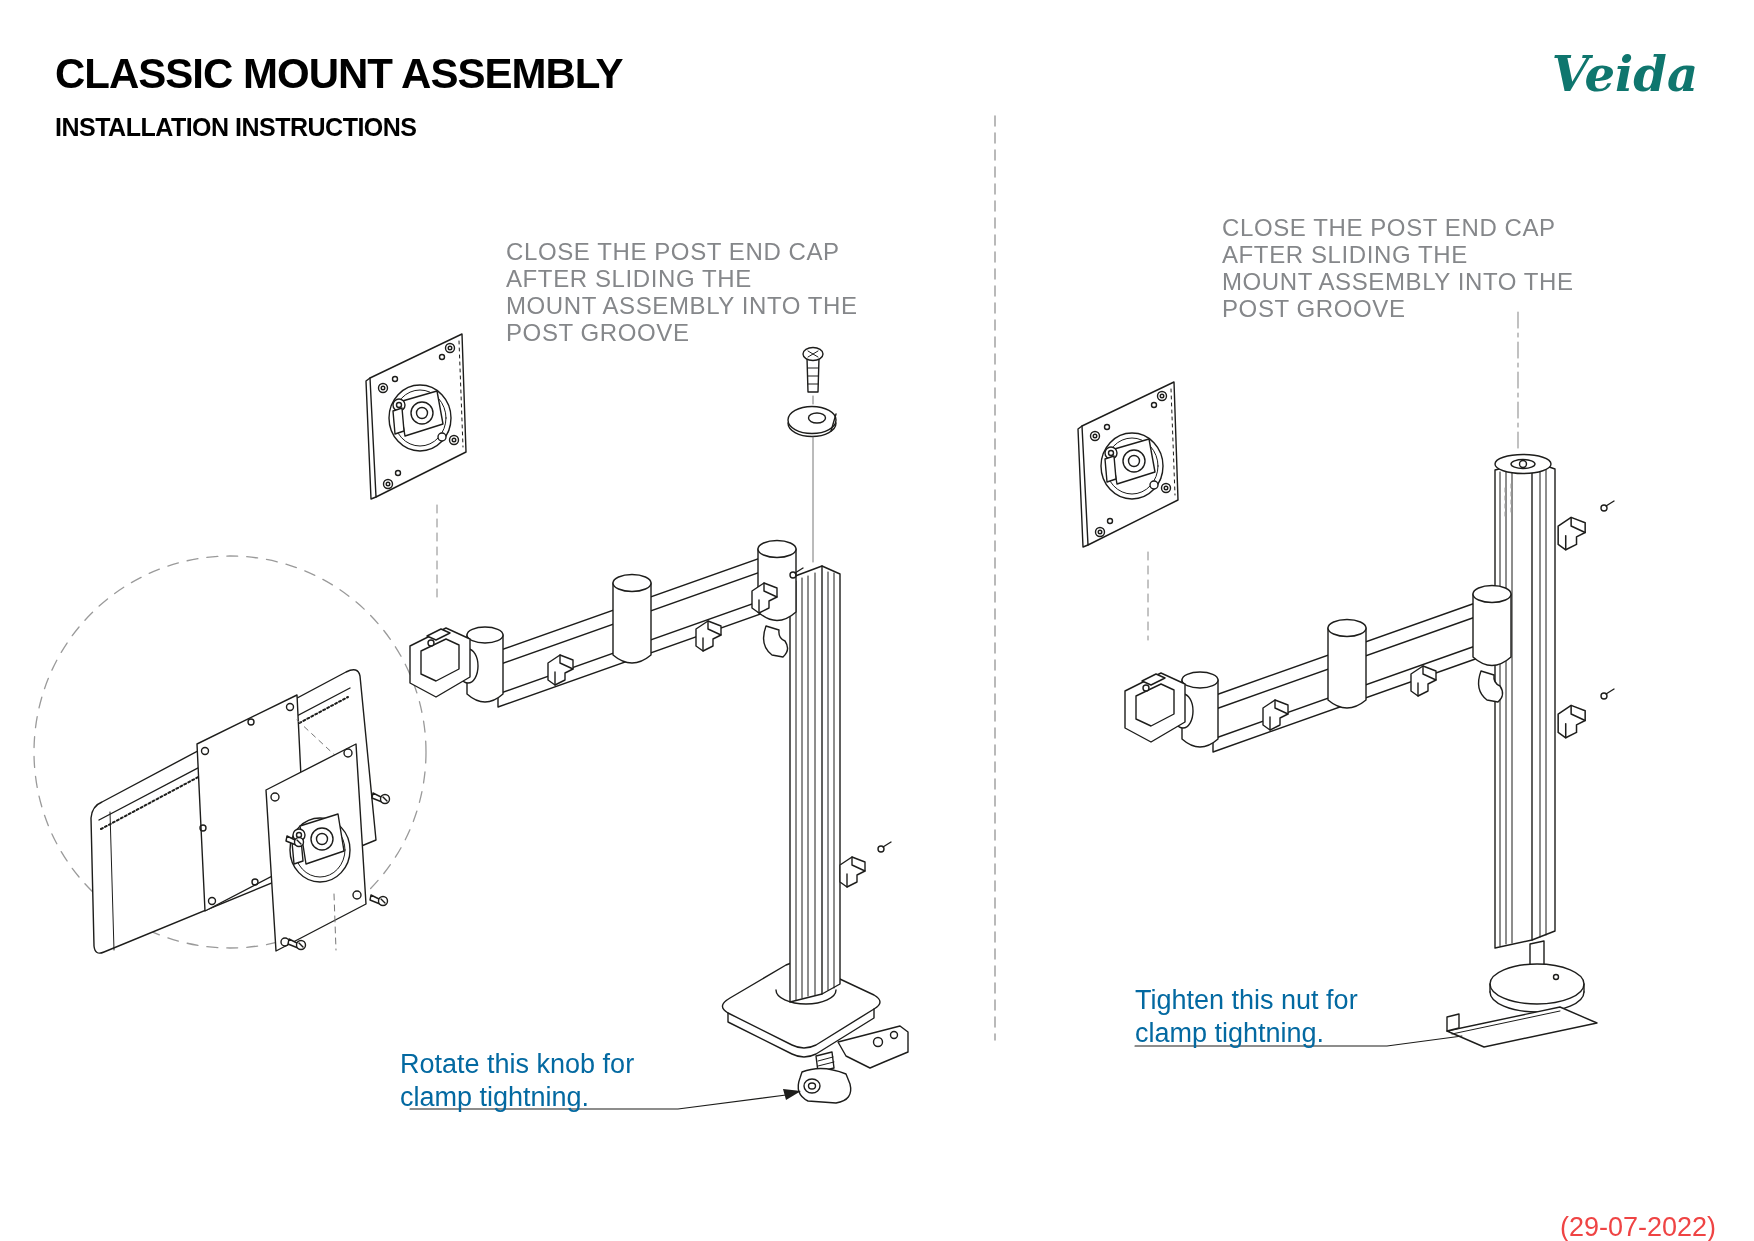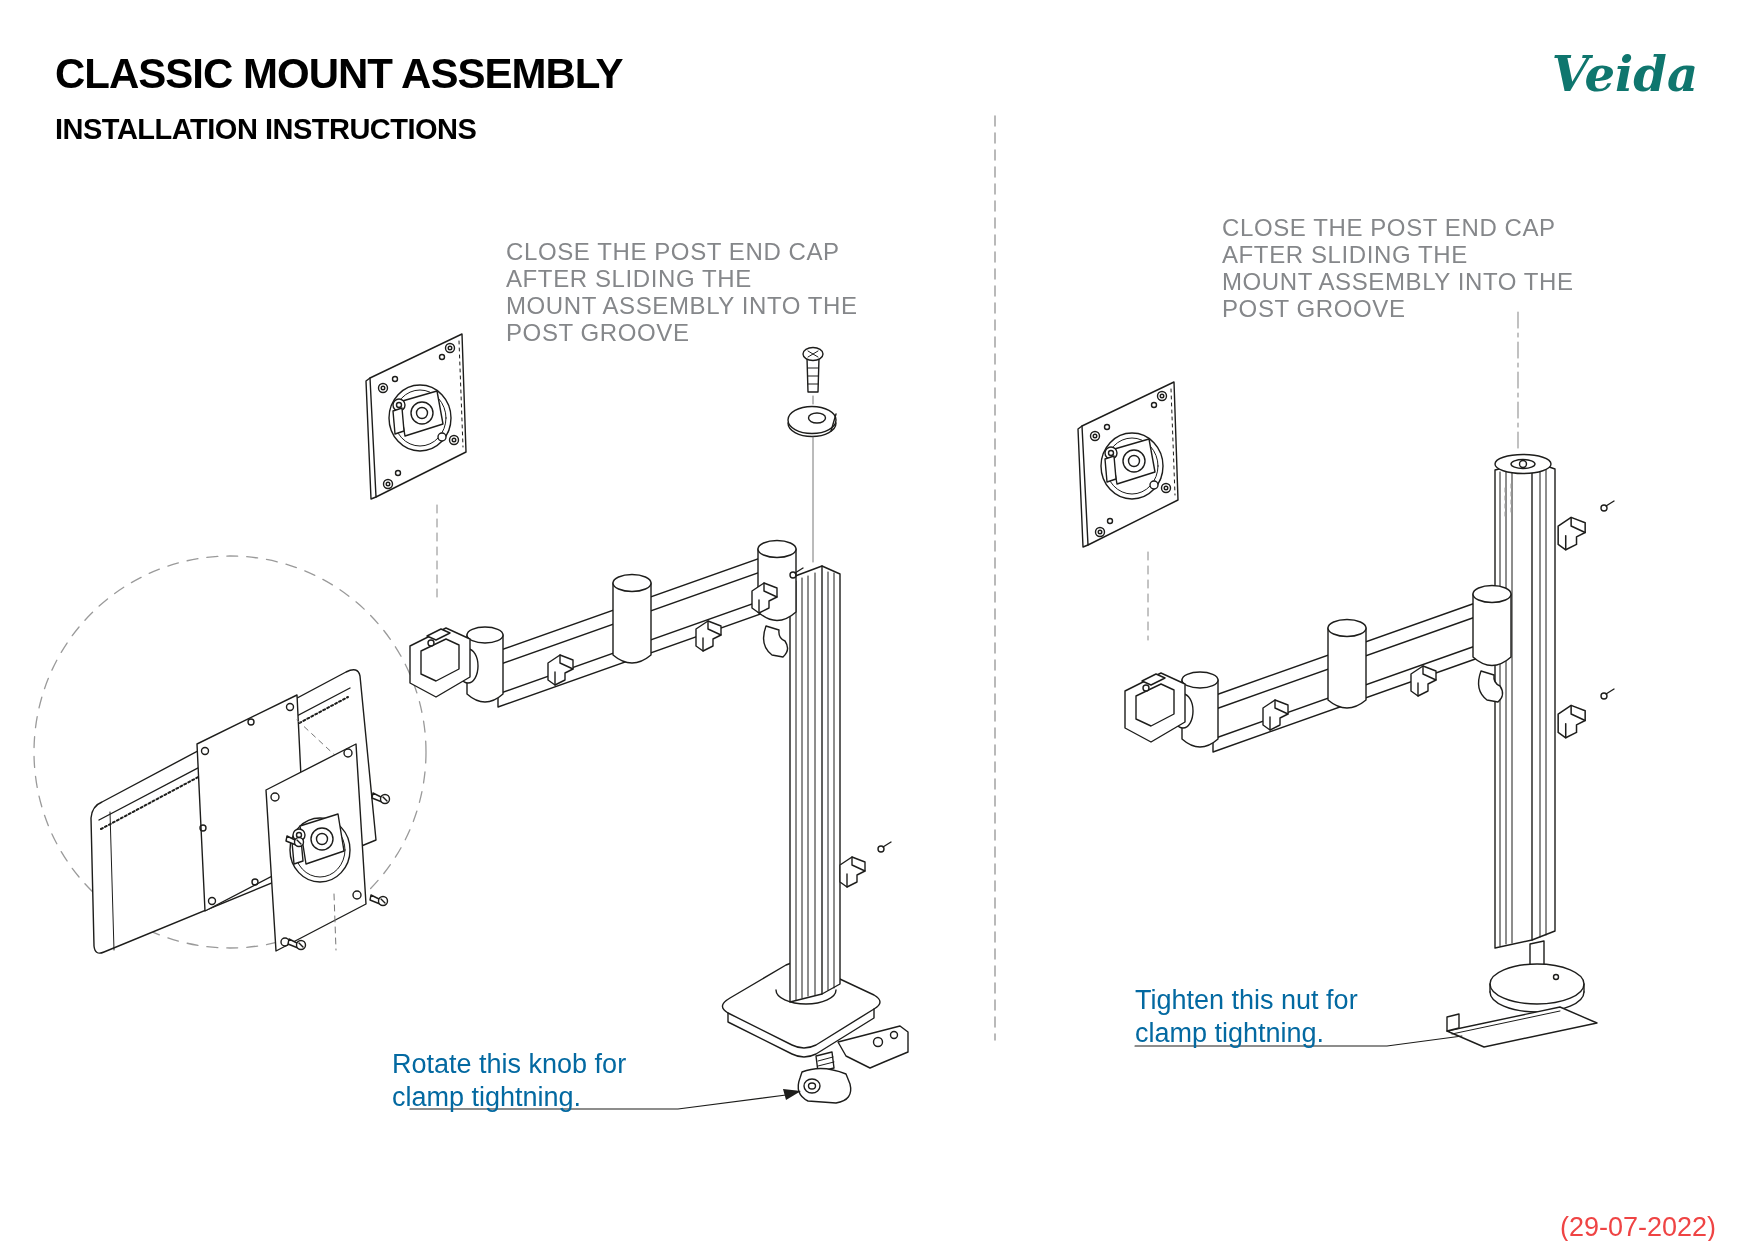--- a/index.html
+++ b/index.html
@@ -1,28 +1,28 @@
 <!DOCTYPE html>
 <html><head>
 <meta charset="utf-8">
 <style>
   html,body{margin:0;padding:0;background:#fff;}
   .page{position:relative;width:1754px;height:1241px;background:#fff;overflow:hidden;
         font-family:"Liberation Sans",sans-serif;}
   .art{position:absolute;left:0;top:0;}
   .txt{position:absolute;white-space:pre-line;}
   .title{left:55px;top:50px;font-size:42px;font-weight:700;letter-spacing:-1px;color:#000;}
-  .subtitle{left:55px;top:113px;font-size:29px;font-weight:700;letter-spacing:-0.5px;color:#000;}
+  .subtitle{left:55px;top:113px;font-size:25px;font-weight:700;letter-spacing:-0.5px;color:#000;}
   .brand{right:56px;top:46px;font-size:48px;font-weight:700;font-style:italic;
          font-family:"DejaVu Serif",serif;color:#0f766e;}
   .caption{font-size:24px;line-height:27px;letter-spacing:0.6px;color:#85878a;}
   .caption-left{left:506px;top:238px;}
   .caption-right{left:1222px;top:214px;}
   .annotation{font-size:27px;line-height:33px;color:#0369a1;}
-  .annotation-left{left:392px;top:1048px;}
+  .annotation-left{left:400px;top:1048px;}
   .annotation-right{left:1135px;top:984px;}
   .date{left:1560px;top:1212px;font-size:27px;color:#ef4444;}
 </style>
 </head>
 <body>
 
 <div class="page">
 
 <svg class="art" width="1754" height="1241" viewBox="0 0 1754 1241">
 <defs>

